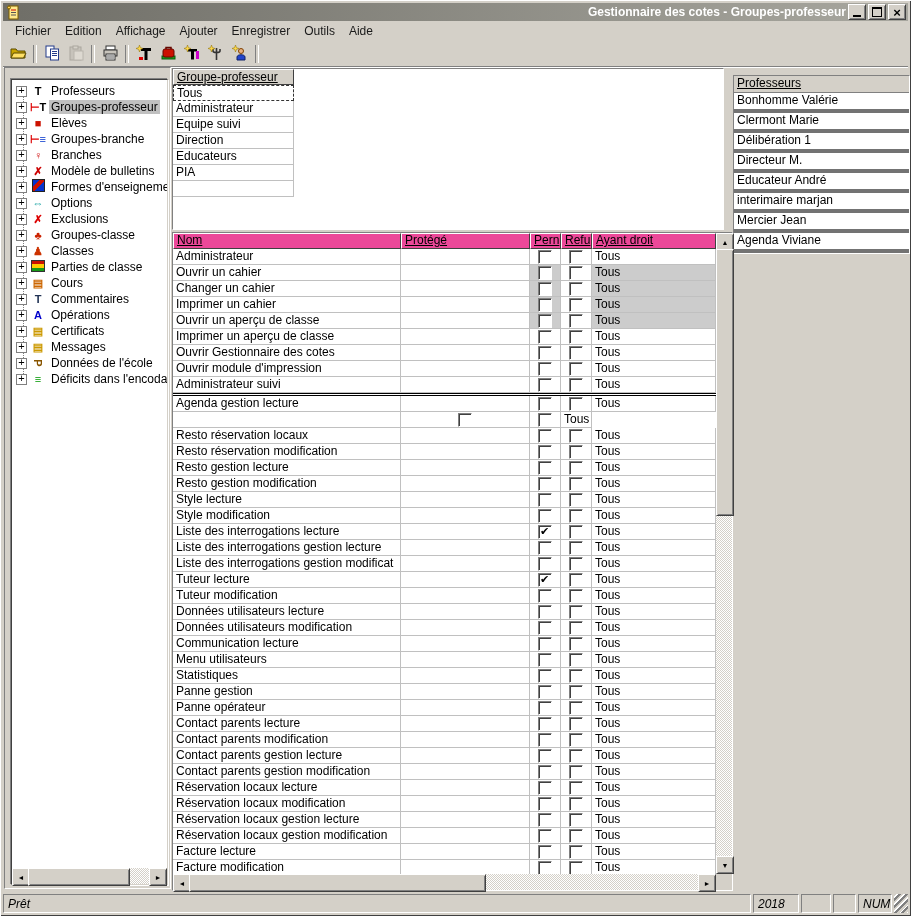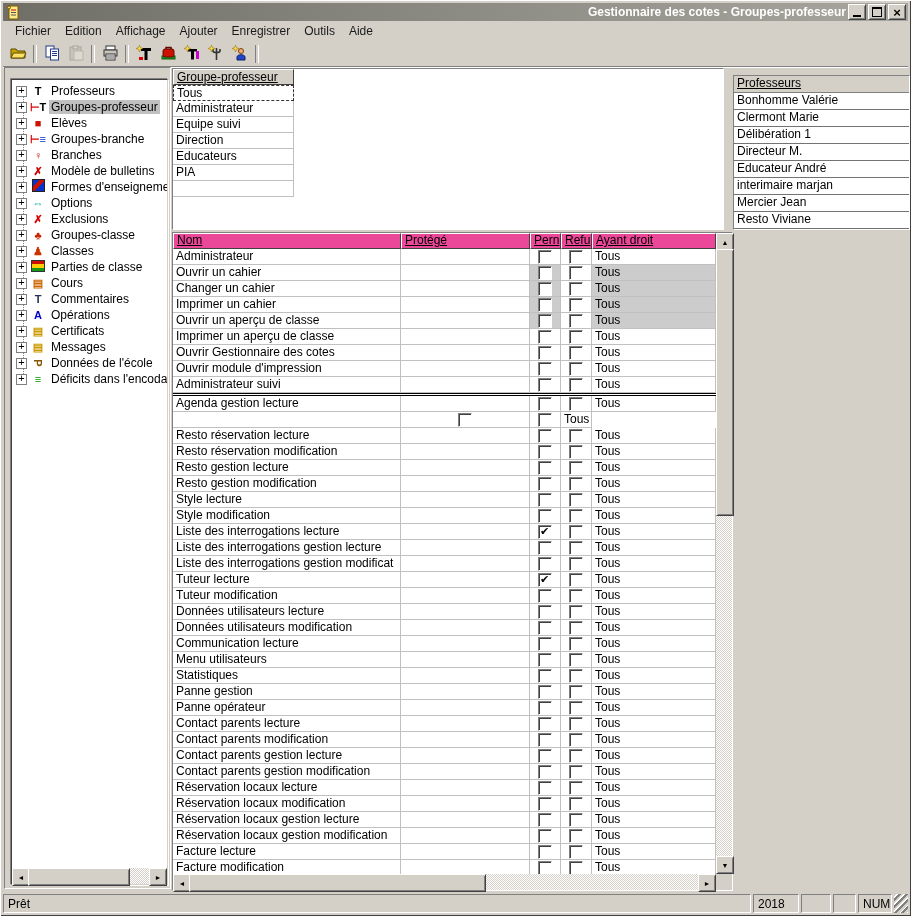--- a/index.html
+++ b/index.html
@@ -51,42 +51,42 @@
   
   .upperpane{position:absolute;left:172px;top:68px;width:550px;height:160px;background:#fff;
     border:1px solid;border-color:#808080 #fff #fff #808080;}
   .ggrid{position:absolute;left:0;top:0;width:121px;}
   .ghead{height:16px;background:#d4d0c8;border:1px solid;border-color:#fff #404040 #404040 #fff;
     padding-left:3px;text-decoration:underline;line-height:14px;white-space:nowrap;overflow:hidden;box-sizing:border-box;}
   .grow{height:16px;line-height:15px;padding-left:3px;border-bottom:1px solid #c0c0c0;border-right:1px solid #c0c0c0;box-sizing:border-box;white-space:nowrap;overflow:hidden;}
   .grow.selected{border:1px dashed #333;}
   .proflist{position:absolute;left:733px;top:75px;width:175px;background:#fff;border:1px solid;border-color:#808080 #fff #fff #808080;}
   .phead{height:16px;background:#d4d0c8;padding-left:3px;text-decoration:underline;line-height:15px;border-bottom:1px solid #808080;}
-  .prow{height:16px;line-height:15px;padding-left:3px;border-bottom:1px solid #737373;white-space:nowrap;overflow:hidden;}
+  .prow{height:16px;line-height:15px;padding-left:3px;border-bottom:4px solid #737373;white-space:nowrap;overflow:hidden;}
   
   .tablepane{position:absolute;left:172px;top:232px;width:559px;height:657px;background:#fff;
     border:1px solid;border-color:#808080 #fff #fff #808080;}
   .thead{position:absolute;left:0;top:0;right:16px;height:16px;display:grid;grid-template-columns:228px 129px 31px 31px 1fr;}
   .thcell{background:#ec4899;border:1px solid;border-color:#fff #404040 #404040 #fff;padding-left:3px;
     text-decoration:underline;line-height:13px;white-space:nowrap;overflow:hidden;box-sizing:border-box;}
   .tbody{position:absolute;left:0;top:16px;right:16px;bottom:16px;overflow:hidden;}
   .row{display:grid;grid-template-columns:228px 129px 31px 31px 1fr;height:16px;box-sizing:border-box;}
   .row>div{border-right:1px solid #c0c0c0;border-bottom:1px solid #c0c0c0;line-height:15px;padding-left:3px;white-space:nowrap;overflow:hidden;box-sizing:border-box;}
   .row .ck{display:flex;align-items:center;justify-content:center;padding:0;}
   .row.shaded .ck.permcell{background:#ccc;} .row.shaded .ayant{background:#ccc;}
   .row.sep{border-bottom:3px double #000;height:19px;}
   .row.underline .nom{}
   .cb{width:12px;height:12px;background:#fff;border:1px solid;border-color:#808080 #fff #fff #808080;
     box-shadow:inset 1px 1px 0 #404040;position:relative;}
   .cb.checked::before{content:"✔";position:absolute;left:1px;top:-2px;font-size:11px;}
   .vscroll{position:absolute;right:0;top:0;width:16px;bottom:16px;}
   .hscroll{position:absolute;left:0;bottom:0;right:16px;height:16px;}
   .corner{position:absolute;right:0;bottom:0;width:16px;height:16px;background:#d4d0c8;}
   
-  .statusbar{position:absolute;left:3px;right:3px;bottom:3px;height:21px;display:flex;align-items:stretch;padding-top:2px;box-sizing:border-box;}
+  .statusbar{position:absolute;left:3px;right:3px;bottom:3px;height:21px;display:flex;align-items:stretch;padding-top:2px;box-sizing:border-box;font-style:italic;}
   .sb{border:1px solid;border-color:#808080 #fff #fff #808080;margin-right:2px;padding:2px 4px;line-height:14px;font-size:12px;white-space:nowrap;overflow:hidden;box-sizing:border-box;}
   .sb1{flex:1;} .sby{width:46px;} .sbe1{width:30px;} .sbe2{width:23px;} .sbn{width:34px;}
   .grip{width:14px;background:repeating-linear-gradient(135deg,#d4d0c8 0 2px,#fff 2px 3px,#808080 3px 5px);}
 </style>
 </head>
 <body>
 
 <div id="win">
 
   <div class="titlebar">
@@ -313,21 +313,21 @@
   <div class="proflist">
     <div class="phead">Professeurs</div>
     <div id="prows">
         <div class="prow">Bonhomme Valérie</div>
         <div class="prow">Clermont Marie</div>
         <div class="prow">Délibération 1</div>
         <div class="prow">Directeur M.</div>
         <div class="prow">Educateur André</div>
         <div class="prow">interimaire marjan</div>
         <div class="prow">Mercier Jean</div>
-        <div class="prow">Resto Viviane</div>
+        <div class="prow">Agenda Viviane</div>
       </div>
   </div>
 
   <div class="tablepane">
     <div class="thead" id="thead">
         <div class="thcell">Nom</div>
         <div class="thcell">Protégé</div>
         <div class="thcell">Pern</div>
         <div class="thcell">Refu</div>
         <div class="thcell">Ayant droit</div>
@@ -447,21 +447,21 @@
           <div class="protege"></div>
           <div class="ck permcell">
             <span class="cb"></span>
           </div>
           <div class="ck refucell">
             <span class="cb"></span>
           </div>
           <div class="ayant">Tous</div>
         </div>
         <div class="row">
-          <div class="nom">Resto réservation lecture</div>
+          <div class="nom">Resto réservation locaux</div>
           <div class="protege"></div>
           <div class="ck permcell">
             <span class="cb"></span>
           </div>
           <div class="ck refucell">
             <span class="cb"></span>
           </div>
           <div class="ayant">Tous</div>
         </div>
         <div class="row">

